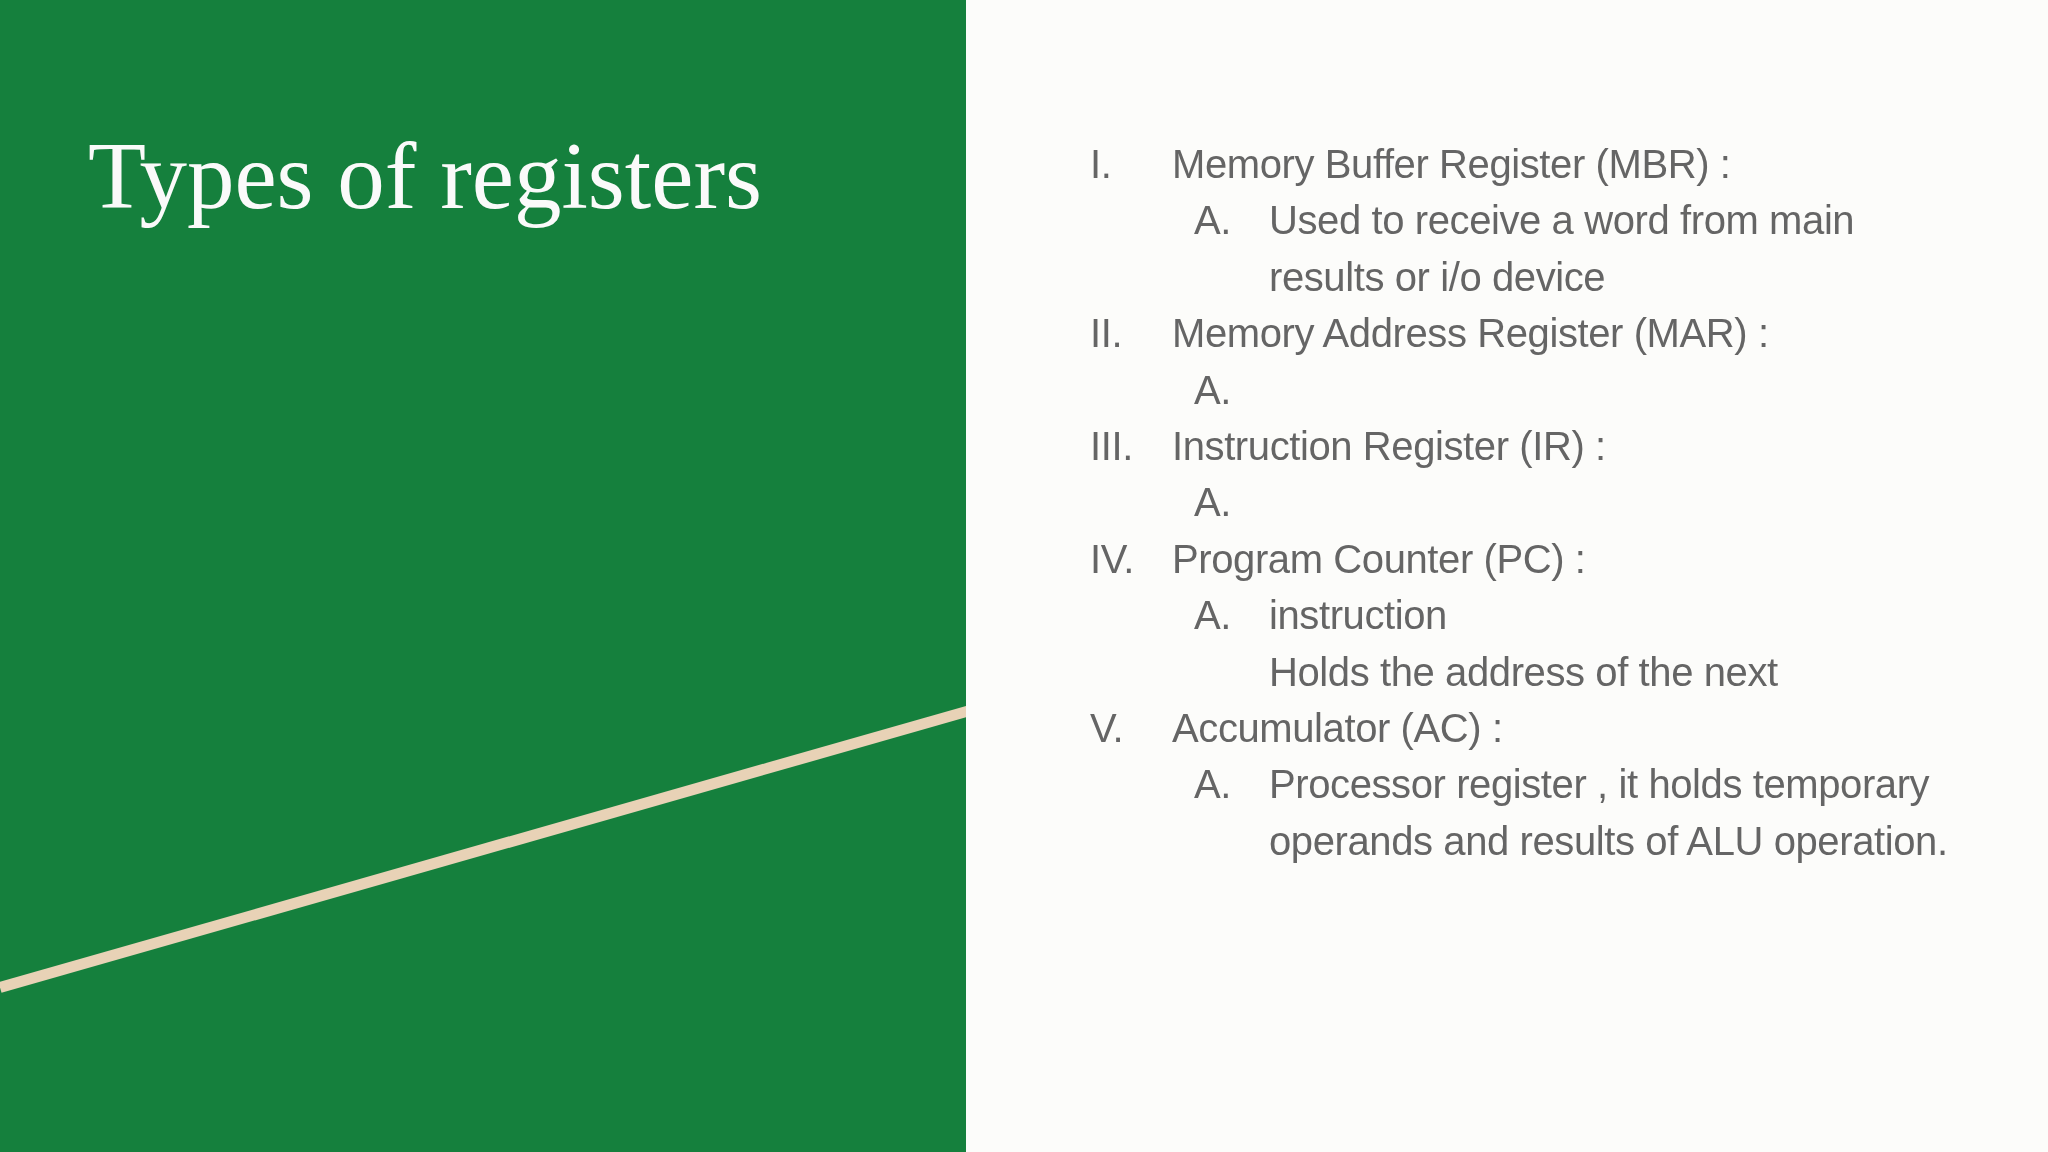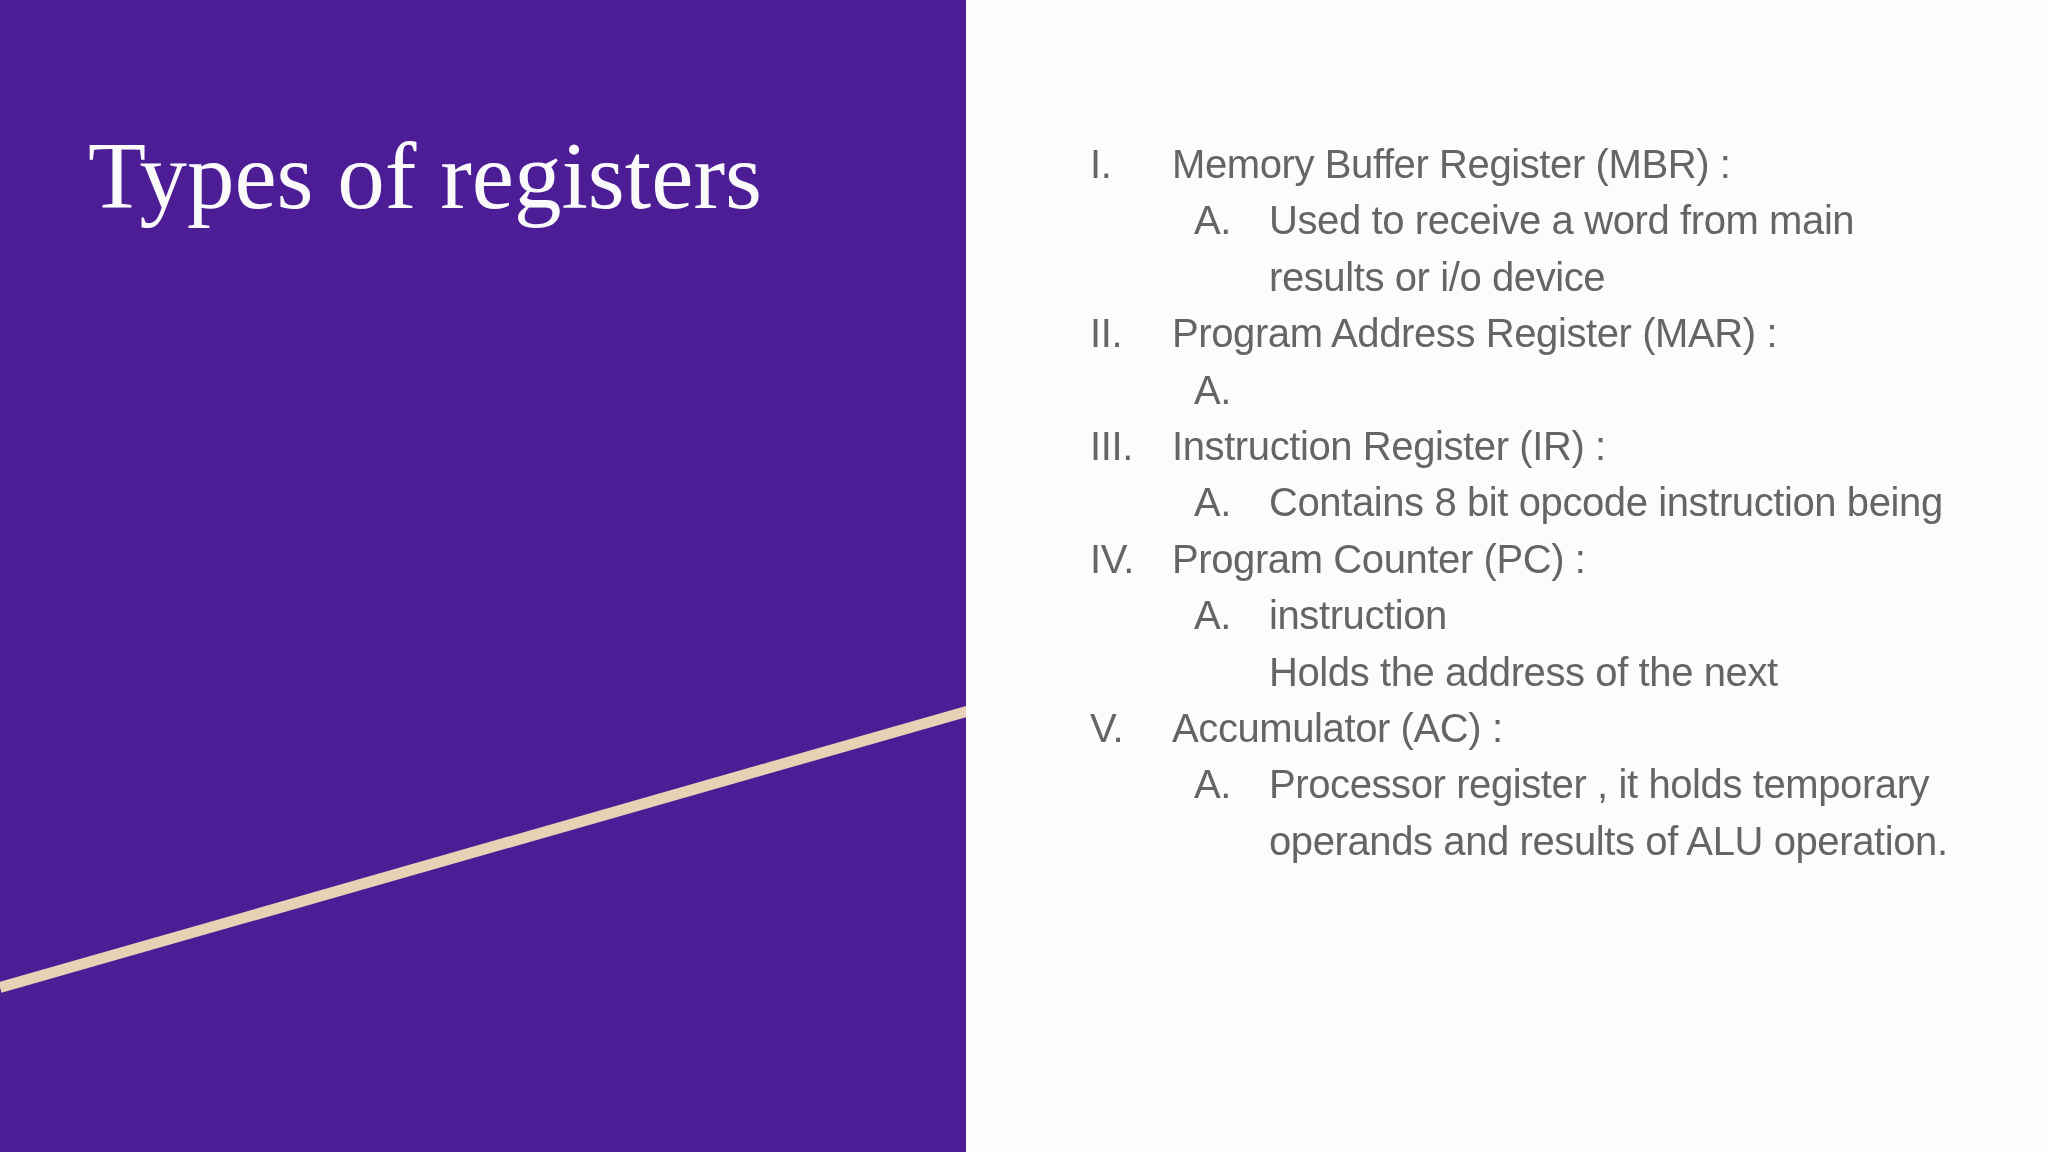--- a/index.html
+++ b/index.html
@@ -61,21 +61,21 @@
   .lvl2 { padding-left: 104px; }
   .m2 { flex: 0 0 75px; }
   .t1, .t2 { flex: 1 1 auto; }
   .tline { display: block; }
 </style>
 </head>
 <body>
 
 <div class="slide" style="background: rgb(252, 252, 250);">
 
-  <div class="left-panel" style="background: #4c1d95;">
+  <div class="left-panel" style="background: #15803d;">
     <h1 class="slide-title" style="color: rgb(250, 250, 250);">Types of registers</h1>
     <div class="accent-line" style="background: rgb(232, 210, 182);"></div>
   </div>
 
   <div class="content" style="color: rgb(101, 101, 101);">
 
     <div class="item">
       <div class="row lvl1">
         <span class="m1">I.</span>
         <span class="t1">Memory Buffer Register (MBR) :</span>
@@ -85,36 +85,35 @@
         <span class="t2">
           <span class="tline">Used to receive a word from main</span>
           <span class="tline">results or i/o device</span>
         </span>
       </div>
     </div>
 
     <div class="item">
       <div class="row lvl1">
         <span class="m1">II.</span>
-        <span class="t1">Program Address Register (MAR) :</span>
+        <span class="t1">Memory Address Register (MAR) :</span>
       </div>
       <div class="row lvl2">
         <span class="m2">A.</span>
       </div>
     </div>
 
     <div class="item">
       <div class="row lvl1">
         <span class="m1">III.</span>
         <span class="t1">Instruction Register (IR) :</span>
       </div>
       <div class="row lvl2">
         <span class="m2">A.</span>
         <span class="t2">
-          <span class="tline">Contains 8 bit opcode instruction being</span>
         </span>
       </div>
     </div>
 
     <div class="item">
       <div class="row lvl1">
         <span class="m1">IV.</span>
         <span class="t1">Program Counter (PC) :</span>
       </div>
       <div class="row lvl2">

